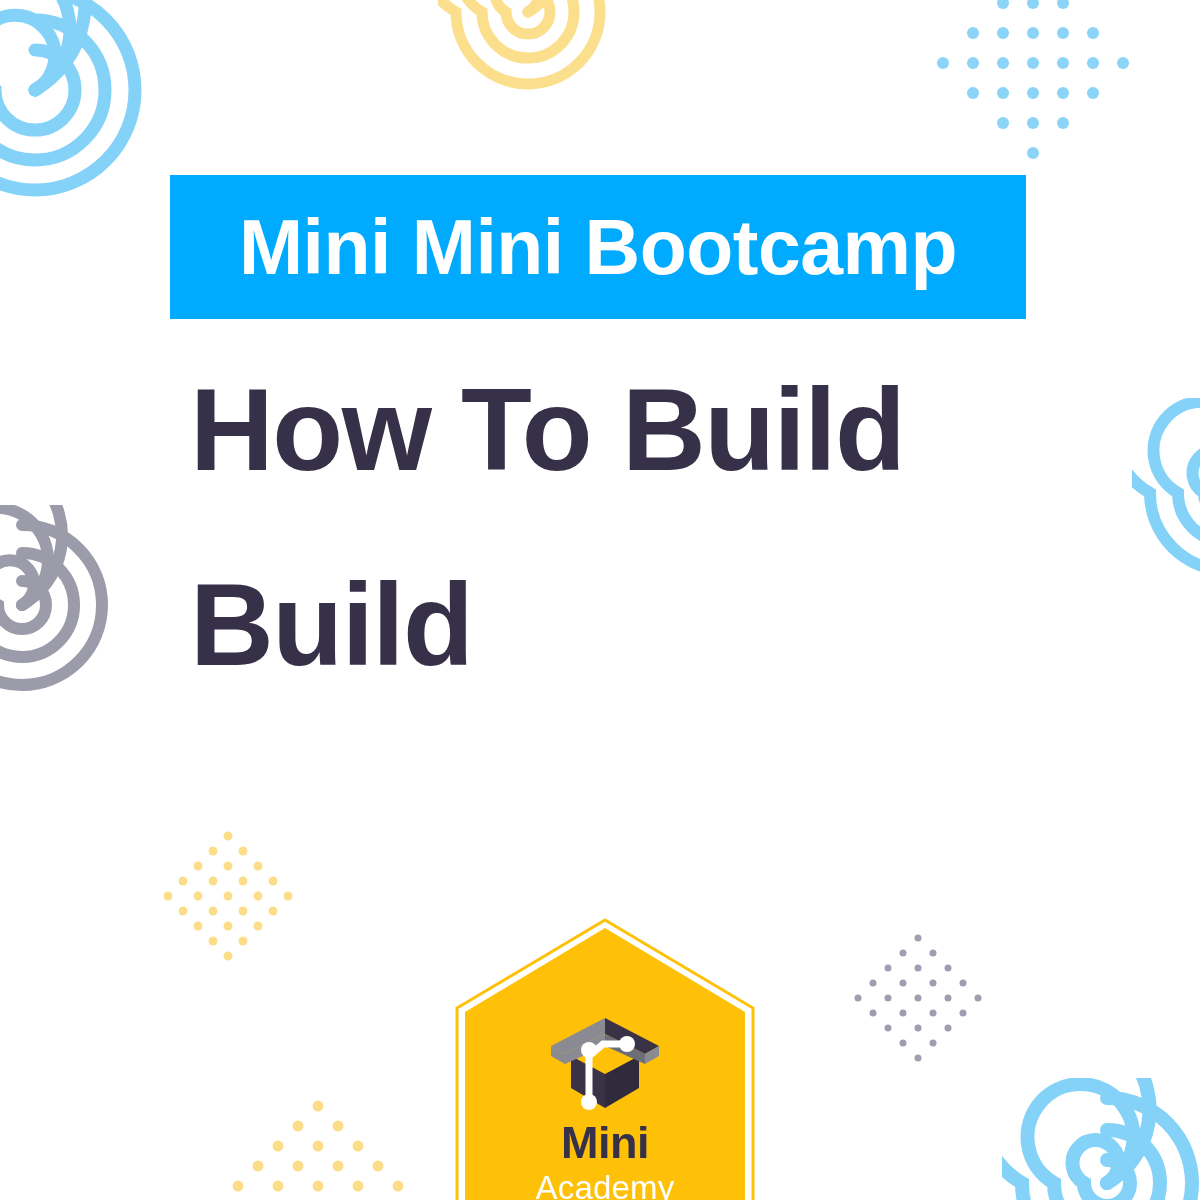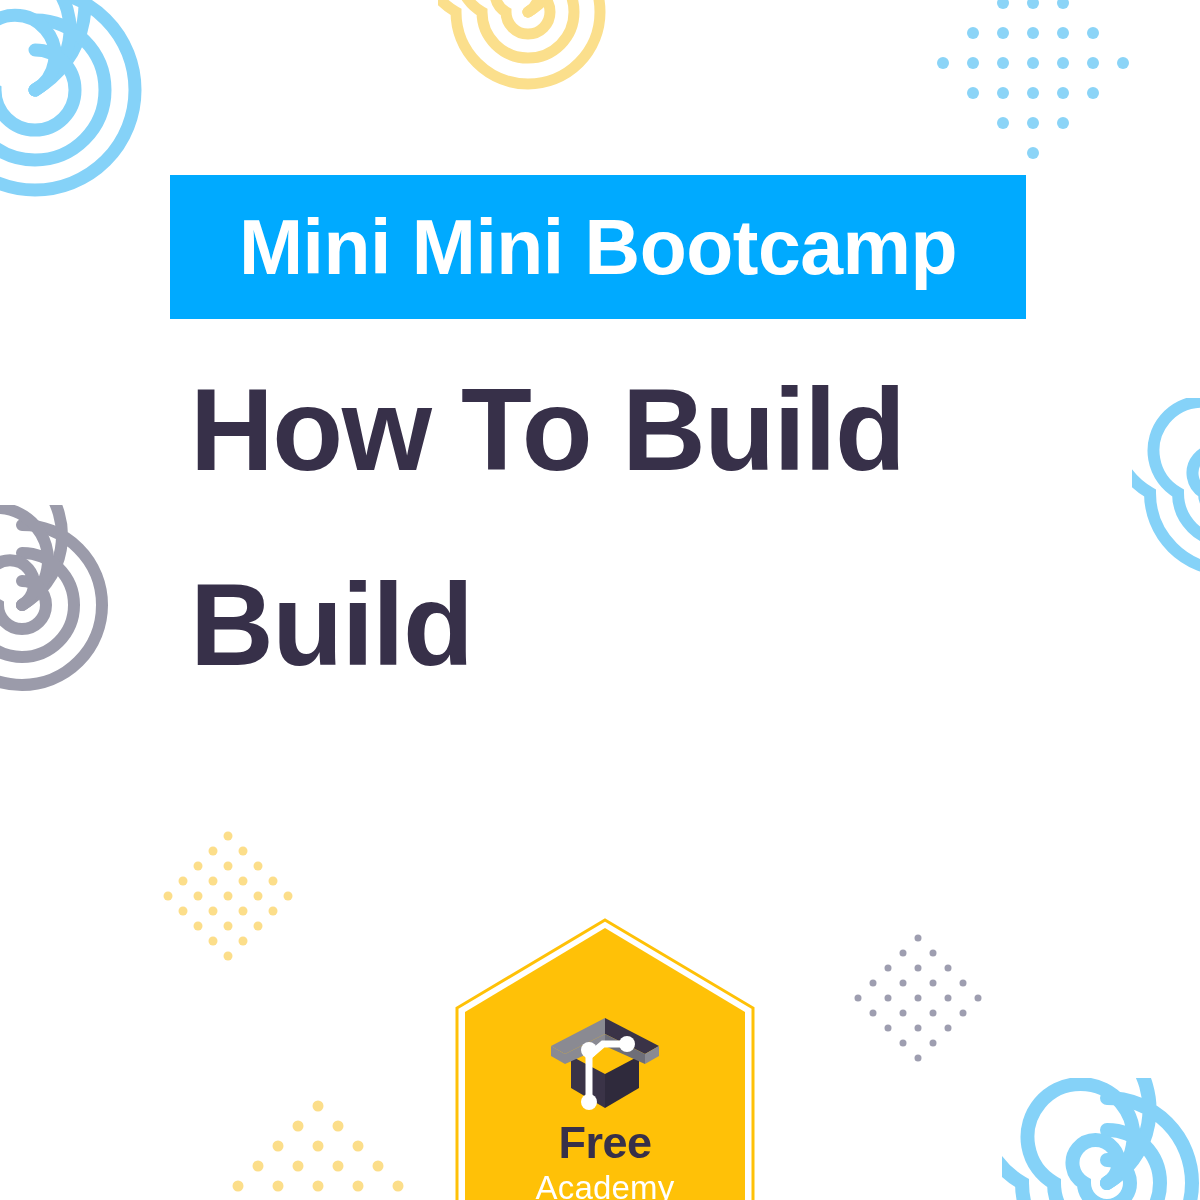--- a/index.html
+++ b/index.html
@@ -318,18 +318,18 @@
 
         <g stroke="#ffffff" stroke-width="7" stroke-linecap="round" fill="none">
           <path d="M48 34 L48 84"></path>
           <path d="M48 40 L62 28 L82 28"></path>
         </g>
         <circle cx="48" cy="34" r="8" fill="#ffffff"></circle>
         <circle cx="86" cy="28" r="8" fill="#ffffff"></circle>
         <circle cx="48" cy="86" r="8" fill="#ffffff"></circle>
       </svg>
 
-      <div class="logo-codex">Free</div>
+      <div class="logo-codex">Mini</div>
       <div class="logo-academy">Academy</div>
     </div>
   </div>
 
 </div>
 
 </body></html>

